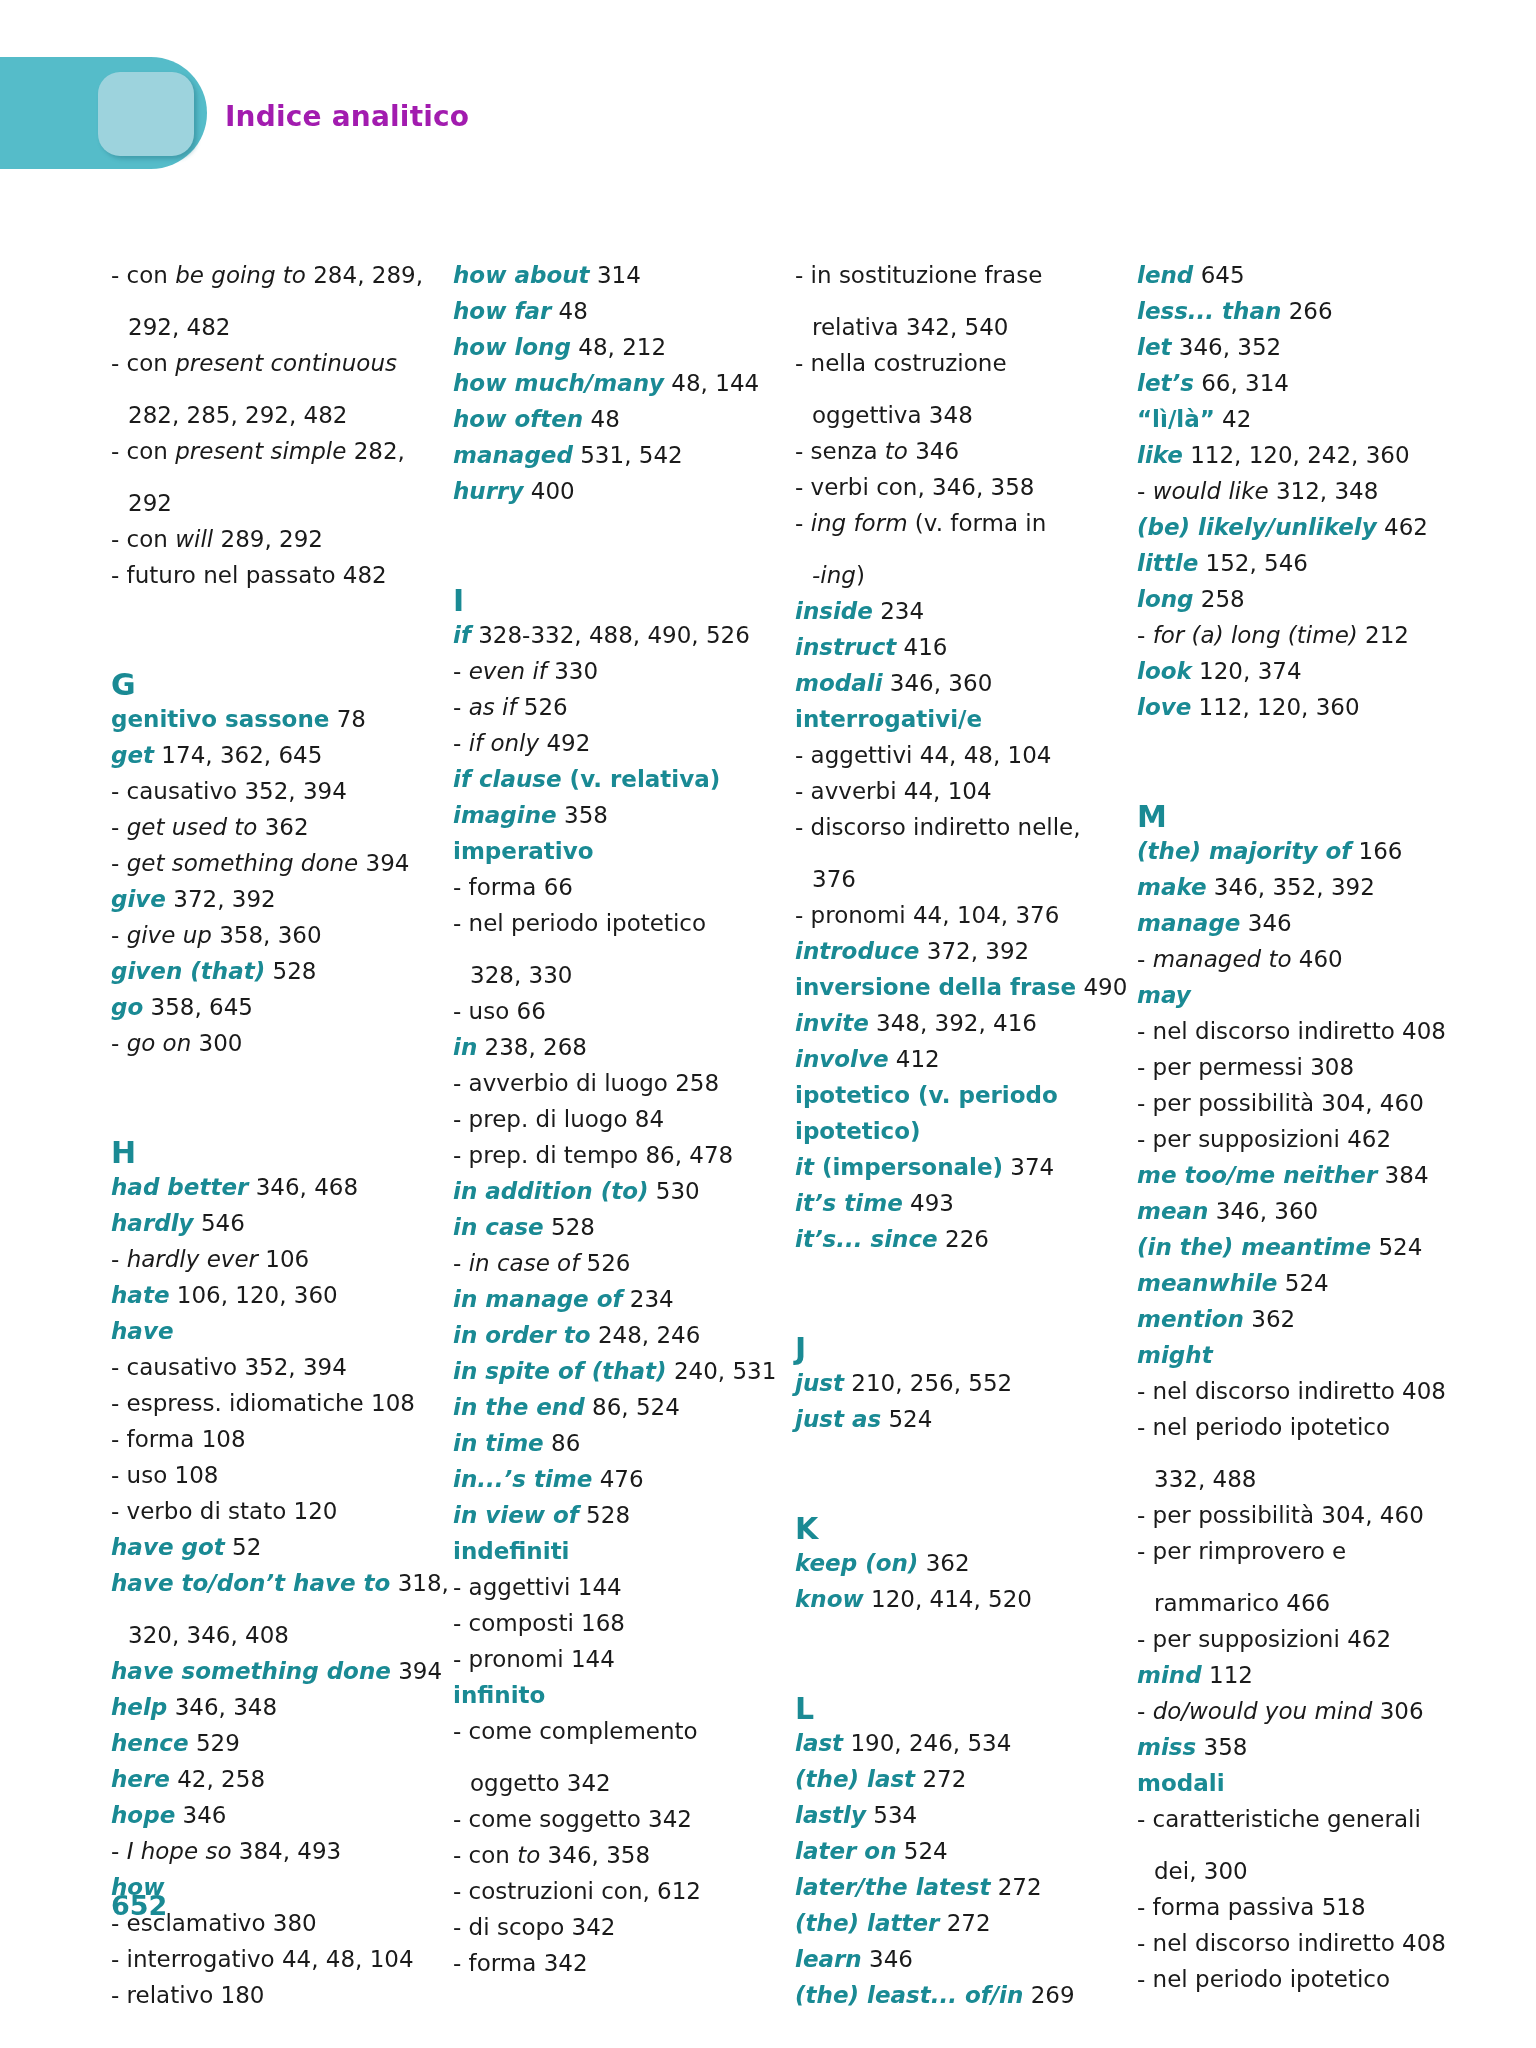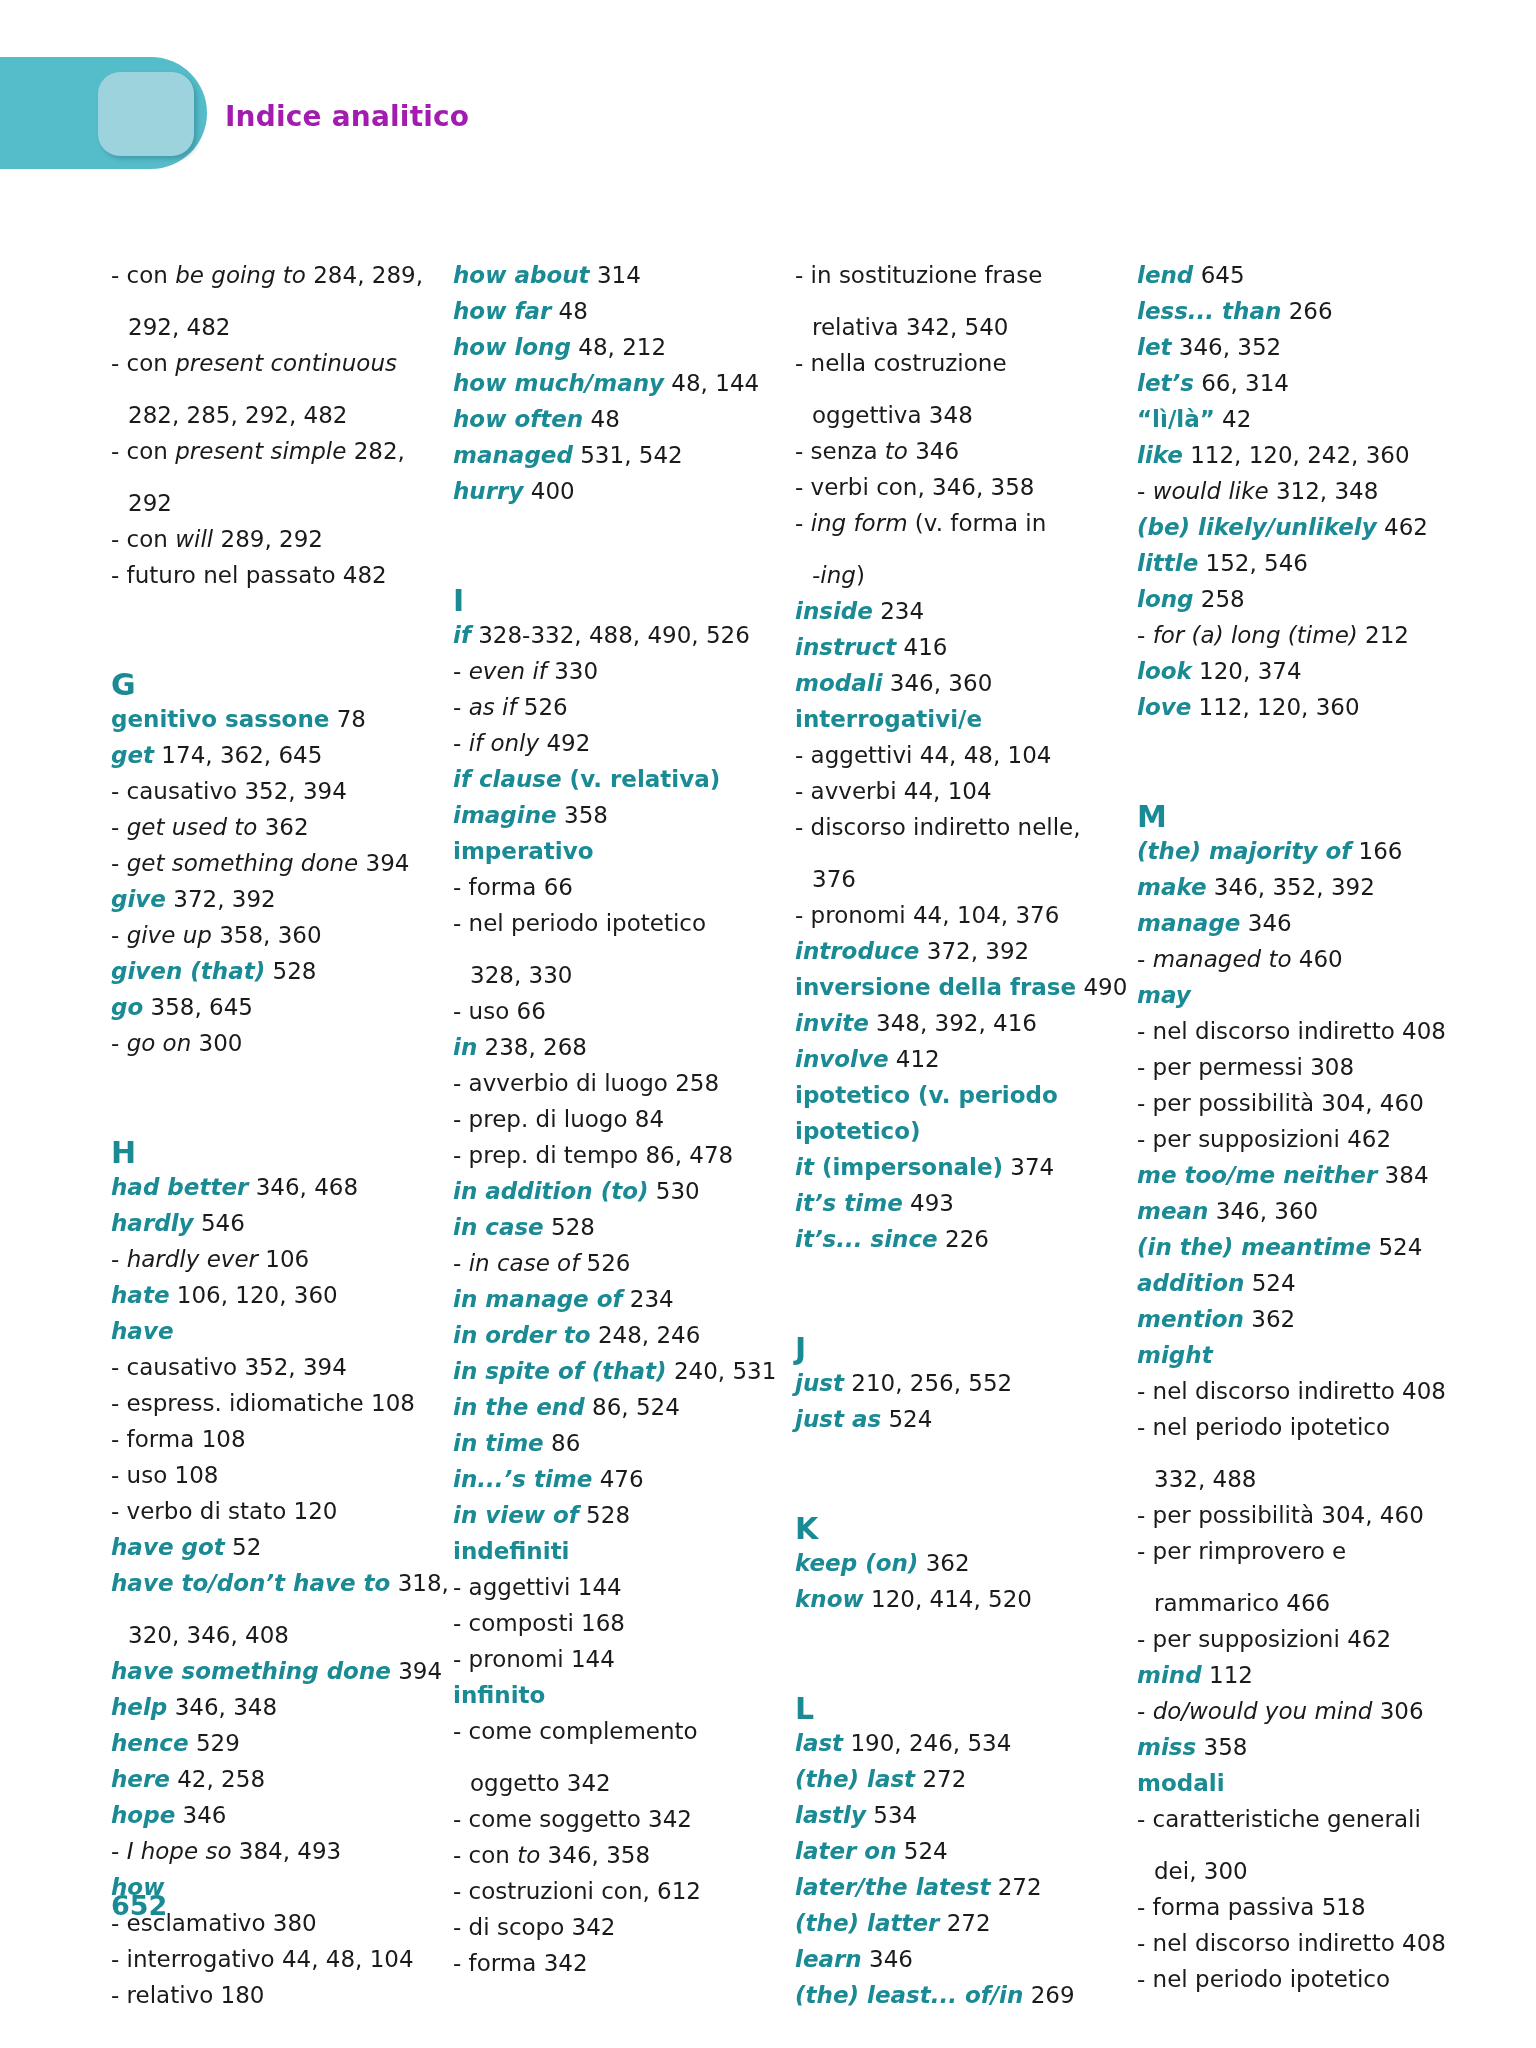--- a/index.html
+++ b/index.html
@@ -225,21 +225,21 @@
     <div class="line main"><span class="r-t r-i">manage</span><span class=""> 346</span></div>
     <div class="line sub"><span class="">- </span><span class="r-i">managed to</span><span class=""> 460</span></div>
     <div class="line main"><span class="r-t r-i">may</span></div>
     <div class="line sub"><span class="">- nel discorso indiretto 408</span></div>
     <div class="line sub"><span class="">- per permessi 308</span></div>
     <div class="line sub"><span class="">- per possibilità 304, 460</span></div>
     <div class="line sub"><span class="">- per supposizioni 462</span></div>
     <div class="line main"><span class="r-t r-i">me too/me neither</span><span class=""> 384</span></div>
     <div class="line main"><span class="r-t r-i">mean</span><span class=""> 346, 360</span></div>
     <div class="line main"><span class="r-t r-i">(in the) meantime</span><span class=""> 524</span></div>
-    <div class="line main"><span class="r-t r-i">addition</span><span class=""> 524</span></div>
+    <div class="line main"><span class="r-t r-i">meanwhile</span><span class=""> 524</span></div>
     <div class="line main"><span class="r-t r-i">mention</span><span class=""> 362</span></div>
     <div class="line main"><span class="r-t r-i">might</span></div>
     <div class="line sub"><span class="">- nel discorso indiretto 408</span></div>
     <div class="line sub"><span class="">- nel periodo ipotetico</span></div>
     <div class="line cont"><span class="">332, 488</span></div>
     <div class="line sub"><span class="">- per possibilità 304, 460</span></div>
     <div class="line sub"><span class="">- per rimprovero e</span></div>
     <div class="line cont"><span class="">rammarico 466</span></div>
     <div class="line sub"><span class="">- per supposizioni 462</span></div>
     <div class="line main"><span class="r-t r-i">mind</span><span class=""> 112</span></div>

